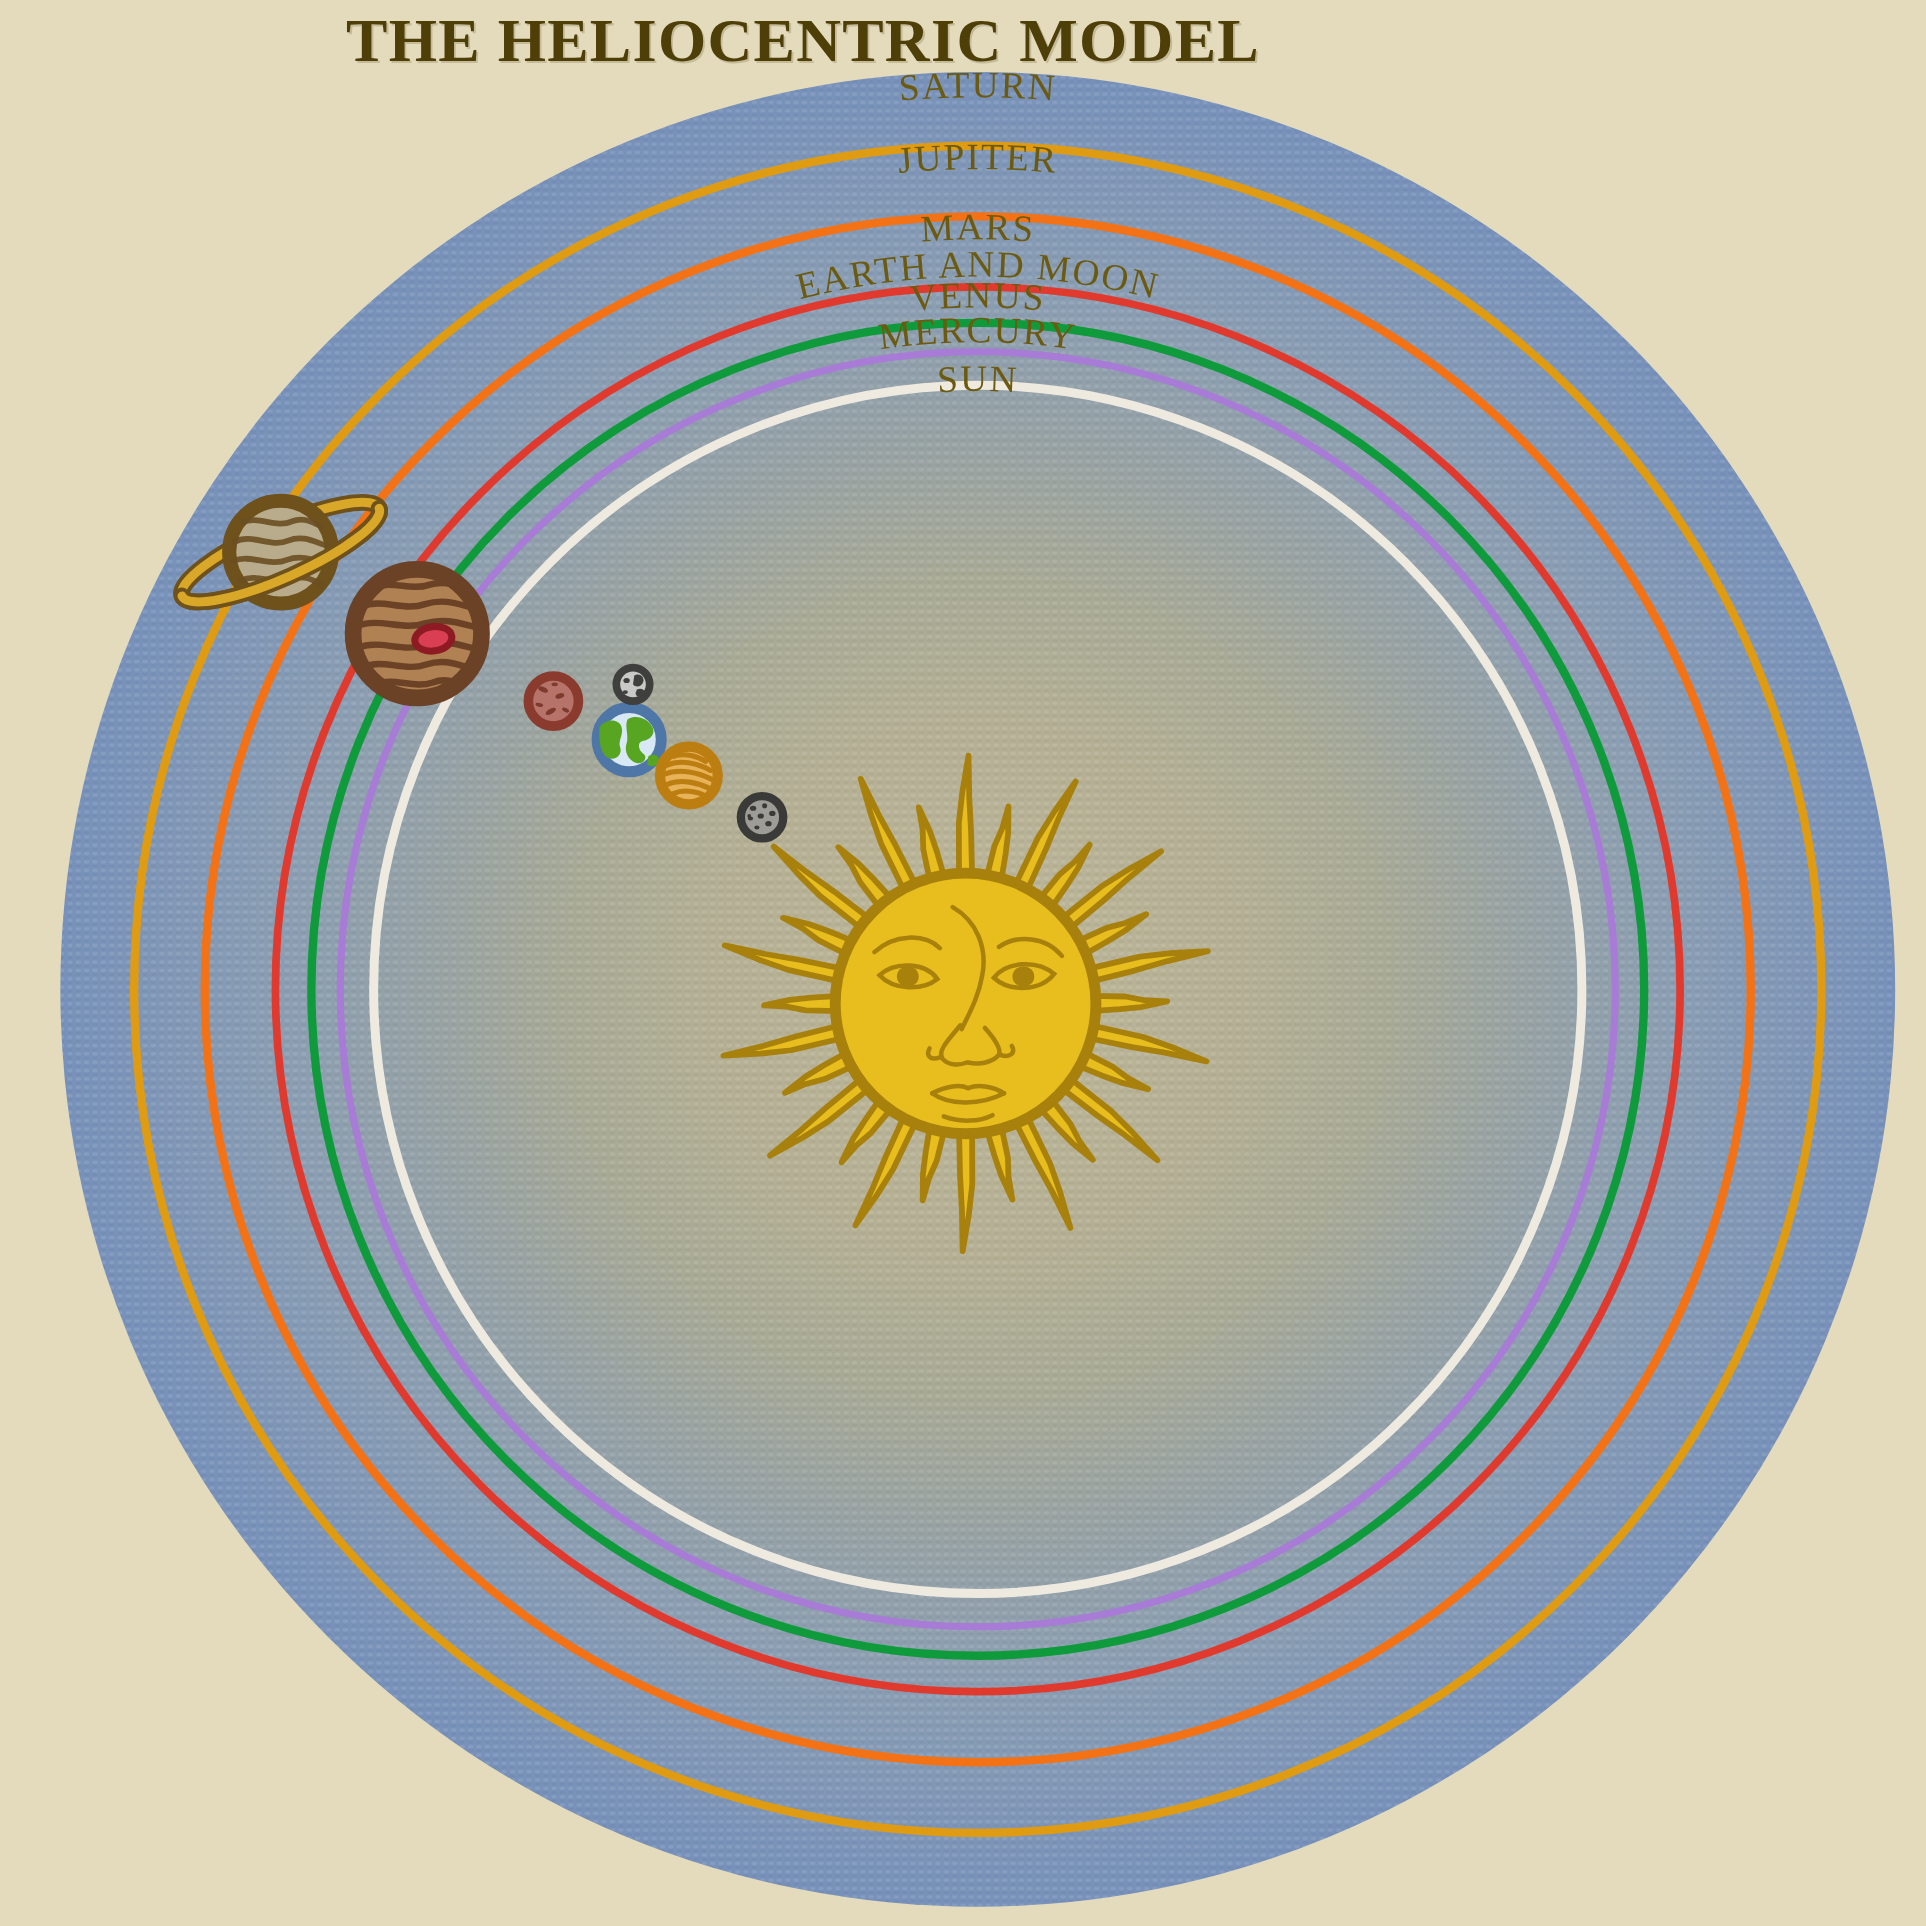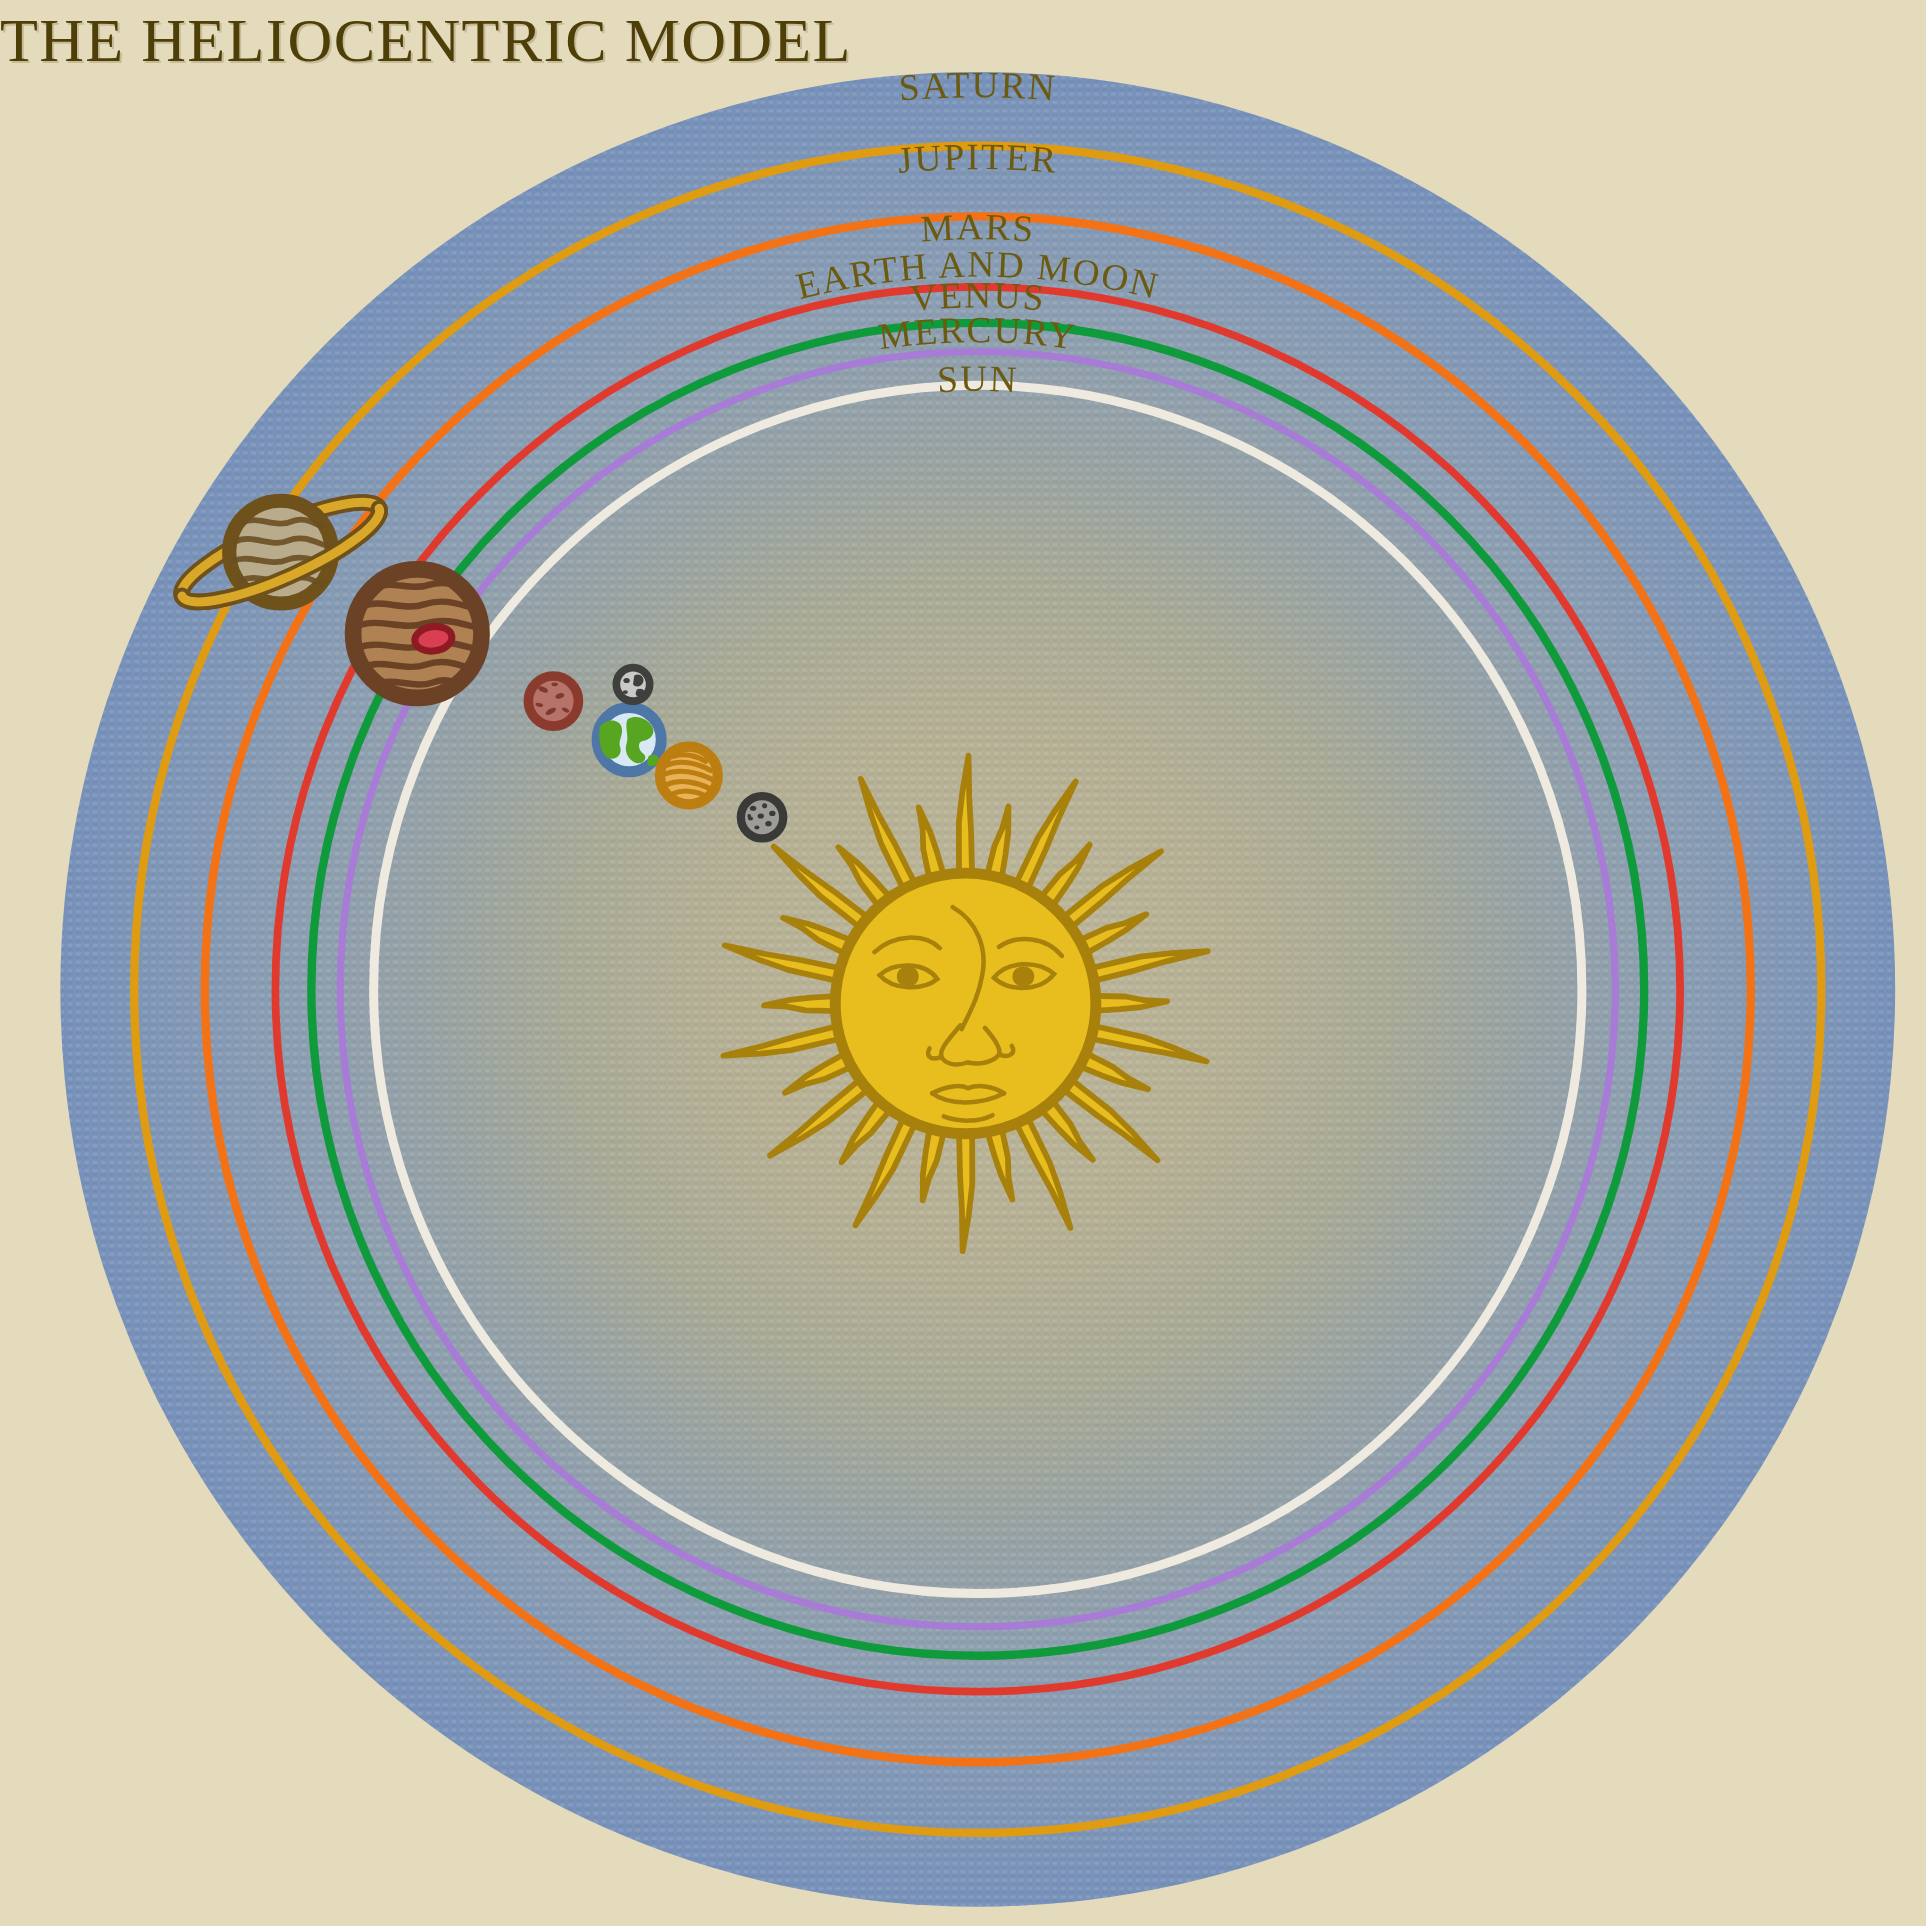--- a/index.html
+++ b/index.html
@@ -4,22 +4,22 @@
 <style>
   html,body{margin:0;padding:0;}
   body{
     width:1926px;height:1926px;
     background:#e4dbbd;
     font-family:"Liberation Serif", serif;
     overflow:hidden;
   }
   #stage{position:relative;width:1926px;height:1926px;}
   #title{
-    position:absolute;left:0;top:5.1px;width:1606px;text-align:left;
-    font-size:62px;letter-spacing:1.3px;font-weight:400;
+    position:absolute;left:0;top:5.1px;width:1606px;text-align:center;
+    font-size:62px;letter-spacing:1.3px;font-weight:700;
     color:#4d3f07;
     text-shadow:1.9px 1.9px 0 rgba(120,105,60,.28);
   }
   svg#diagram{position:absolute;left:0;top:0;width:1926px;height:1926px;}
   .orbit-label{
     font-family:"Liberation Serif", serif;
     fill:#6b5a0f;font-size:58px;letter-spacing:3px;
     paint-order:stroke;
   }
 </style>

